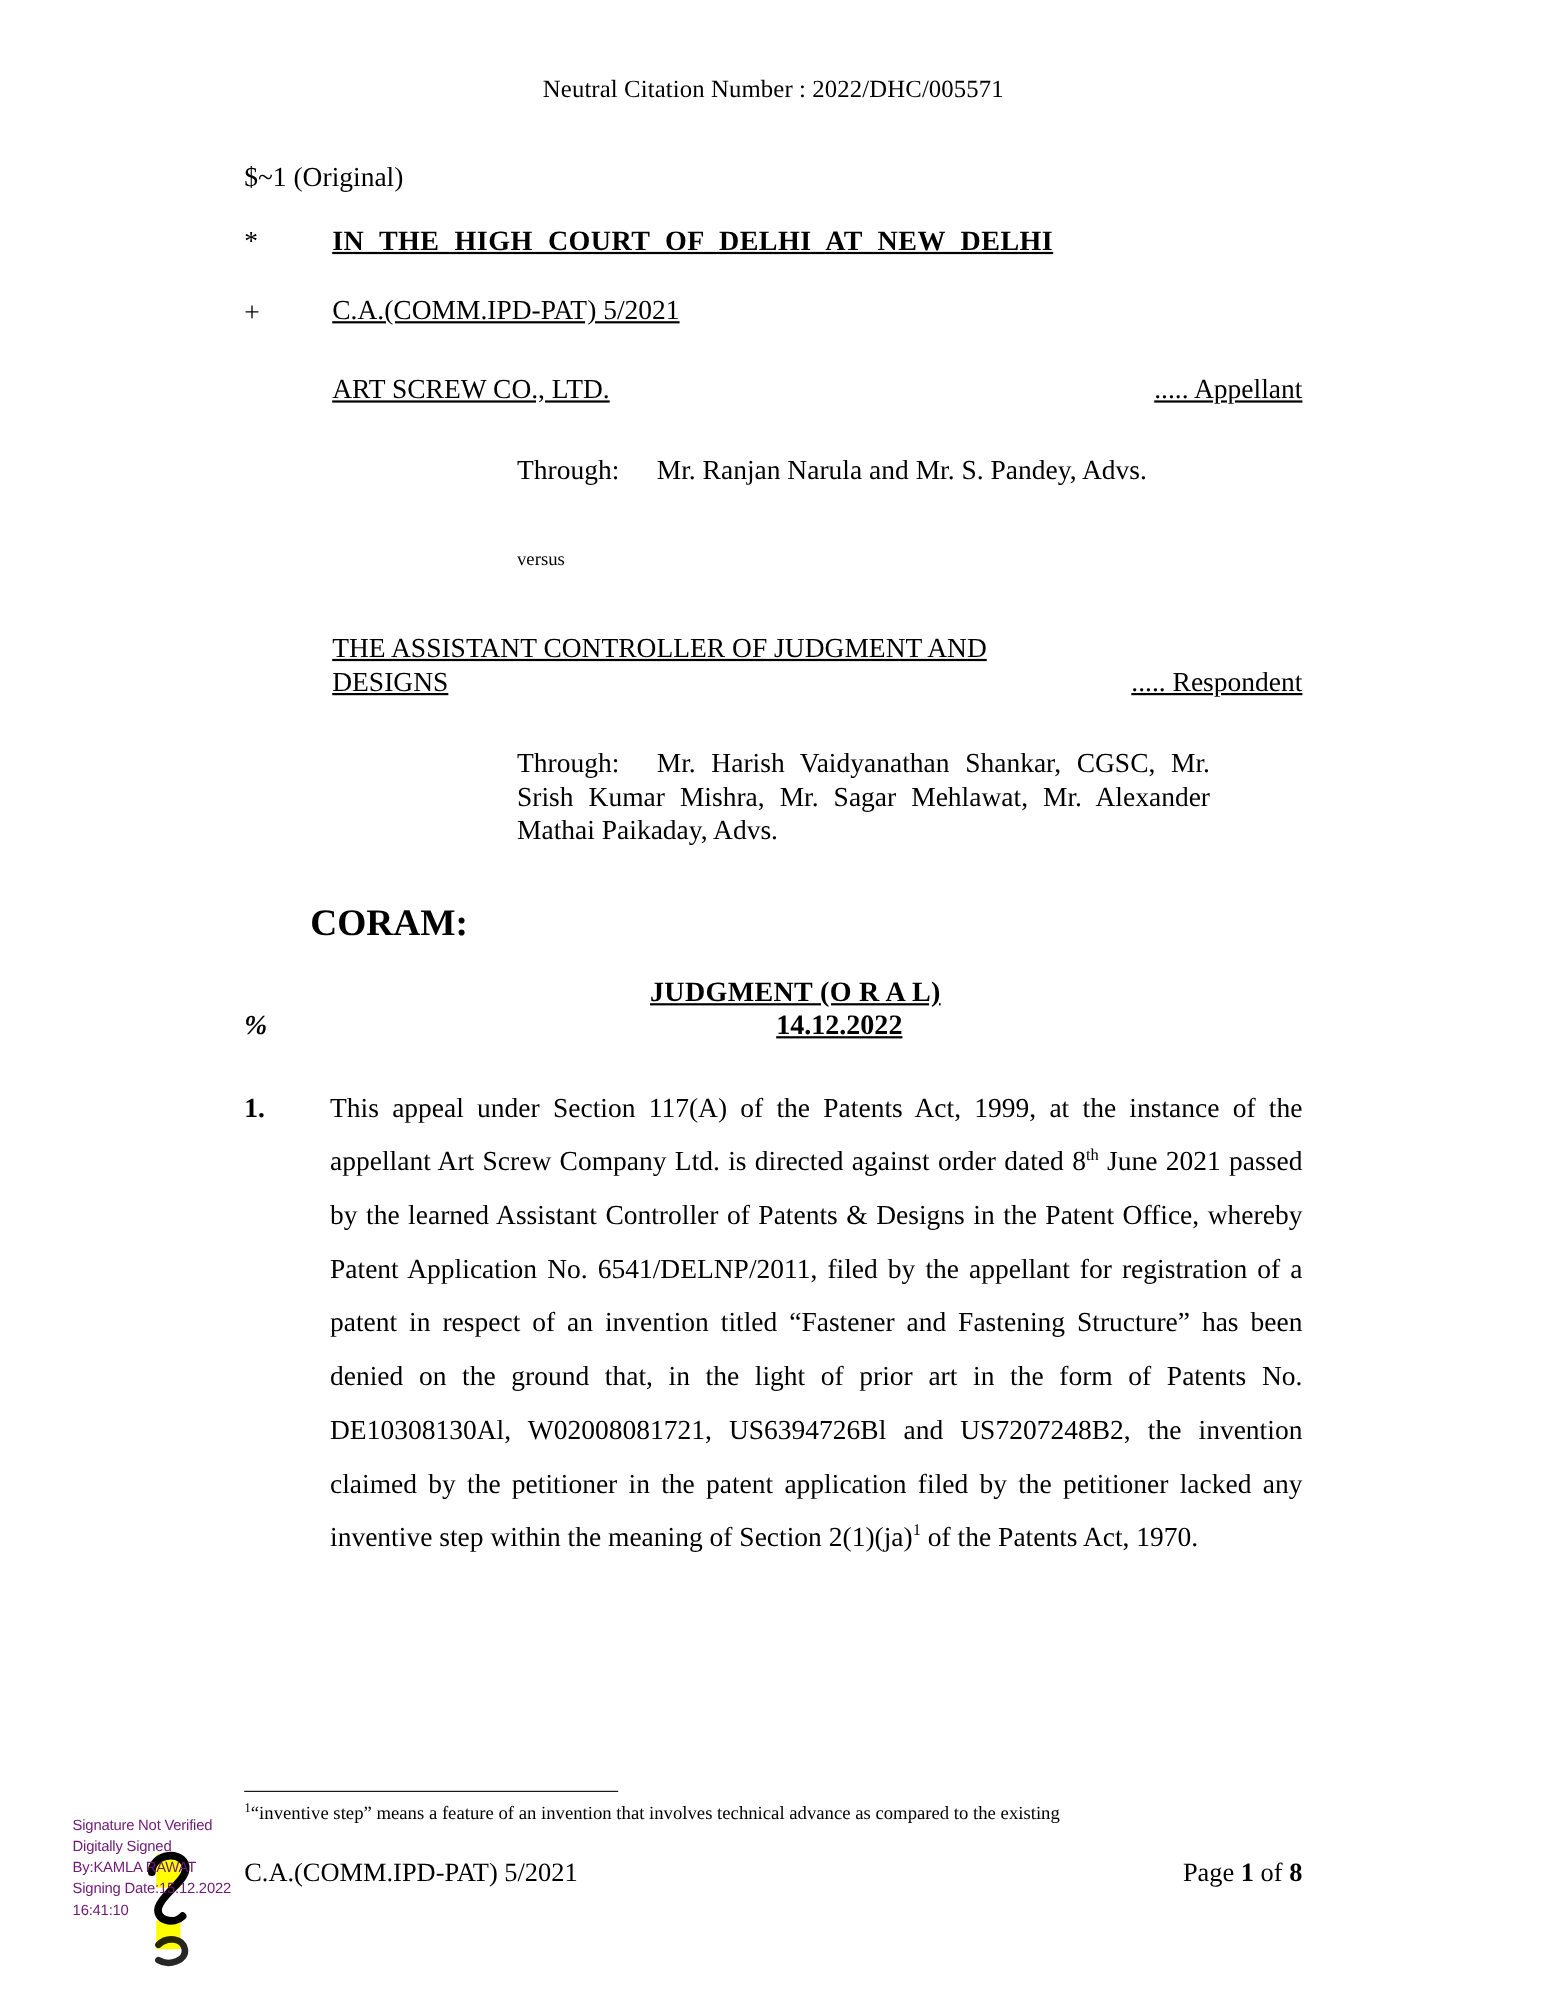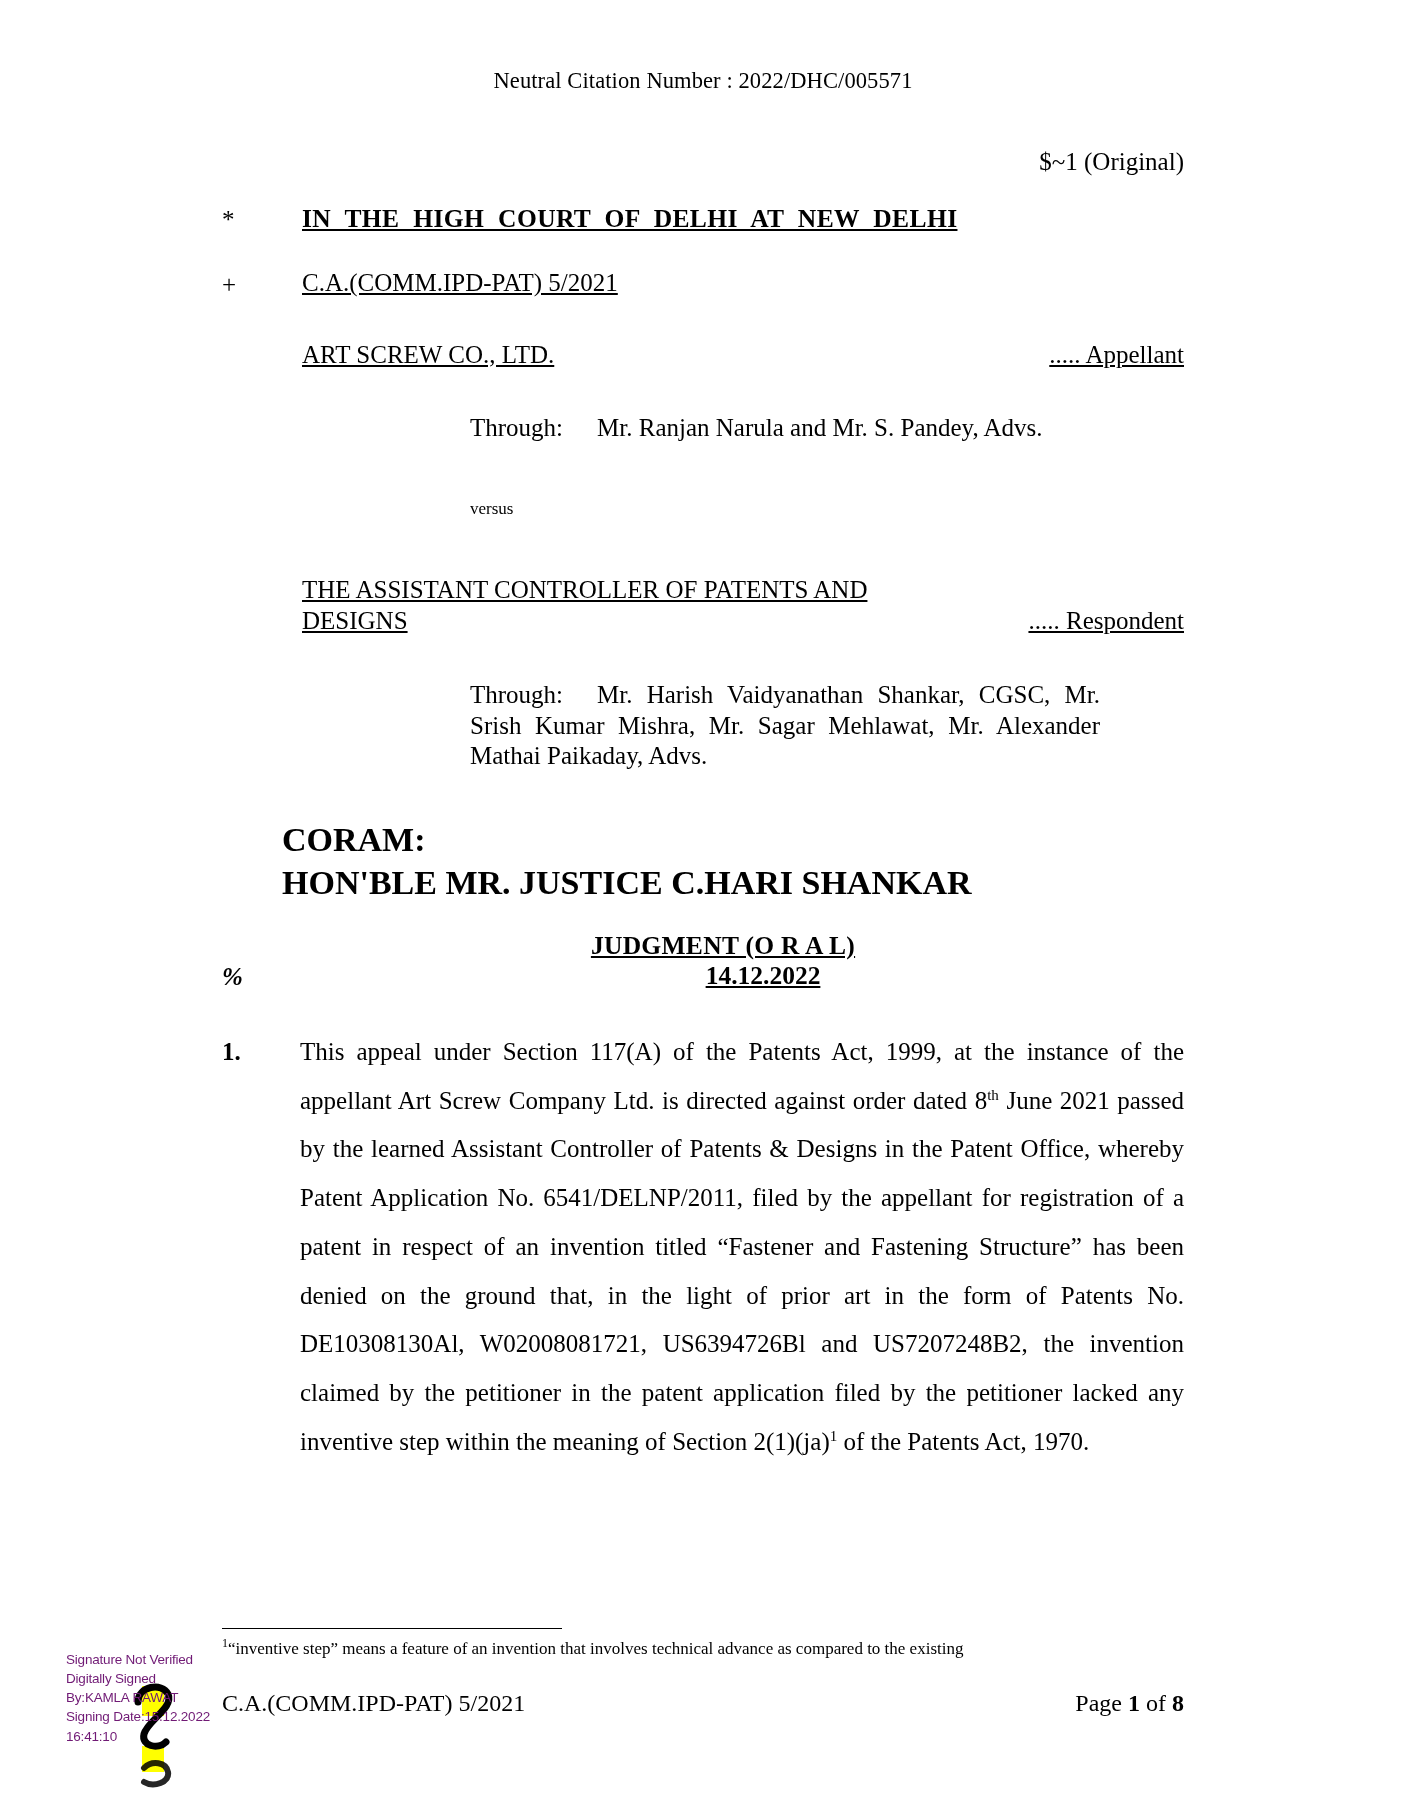--- a/index.html
+++ b/index.html
@@ -35,21 +35,20 @@
   .content {
     position: absolute;
     left: 222px;
     top: 148px;
     width: 962px;
   }
 
   .orig-line {
     font-size: 25px;
     margin: 0 0 28px 0;
-    text-align: right;
   }
 
   .row {
     display: flex;
     align-items: flex-start;
     width: 100%;
   }
   .marker {
     width: 80px;
     flex: 0 0 80px;
@@ -257,37 +256,36 @@
 
     <div class="spacer-56"></div>
 
     <div class="versus">versus</div>
 
     <div class="spacer-56"></div>
 
     <div class="row">
       <div class="marker"></div>
       <div class="rowbody resp-name-wrap">
-        <span class="resp-l1">THE ASSISTANT CONTROLLER OF  PATENTS AND</span>
+        <span class="resp-l1">THE ASSISTANT CONTROLLER OF  JUDGMENT AND</span>
         <span class="resp-l2">
           <span>DESIGNS</span>
           <span>..... Respondent</span>
         </span>
       </div>
     </div>
 
     <div class="counsel">
       <span>Through:</span><span class="through-tab"></span><span>Mr. Harish Vaidyanathan Shankar, CGSC, Mr. Srish Kumar Mishra, Mr. Sagar Mehlawat, Mr. Alexander Mathai Paikaday, Advs.</span>
     </div>
 
     <div class="spacer-46"></div>
 
     <div class="coram-block">
       <div>CORAM:</div>
-      <div>HON'BLE MR. JUSTICE C.HARI SHANKAR</div>
     </div>
 
     <div class="spacer-26"></div>
 
     <div class="judgment-title">JUDGMENT (O  R  A  L)</div>
 
     <div class="row">
       <div class="marker pct">%</div>
       <div class="rowbody">
         <div class="judgment-date">14.12.2022</div>

